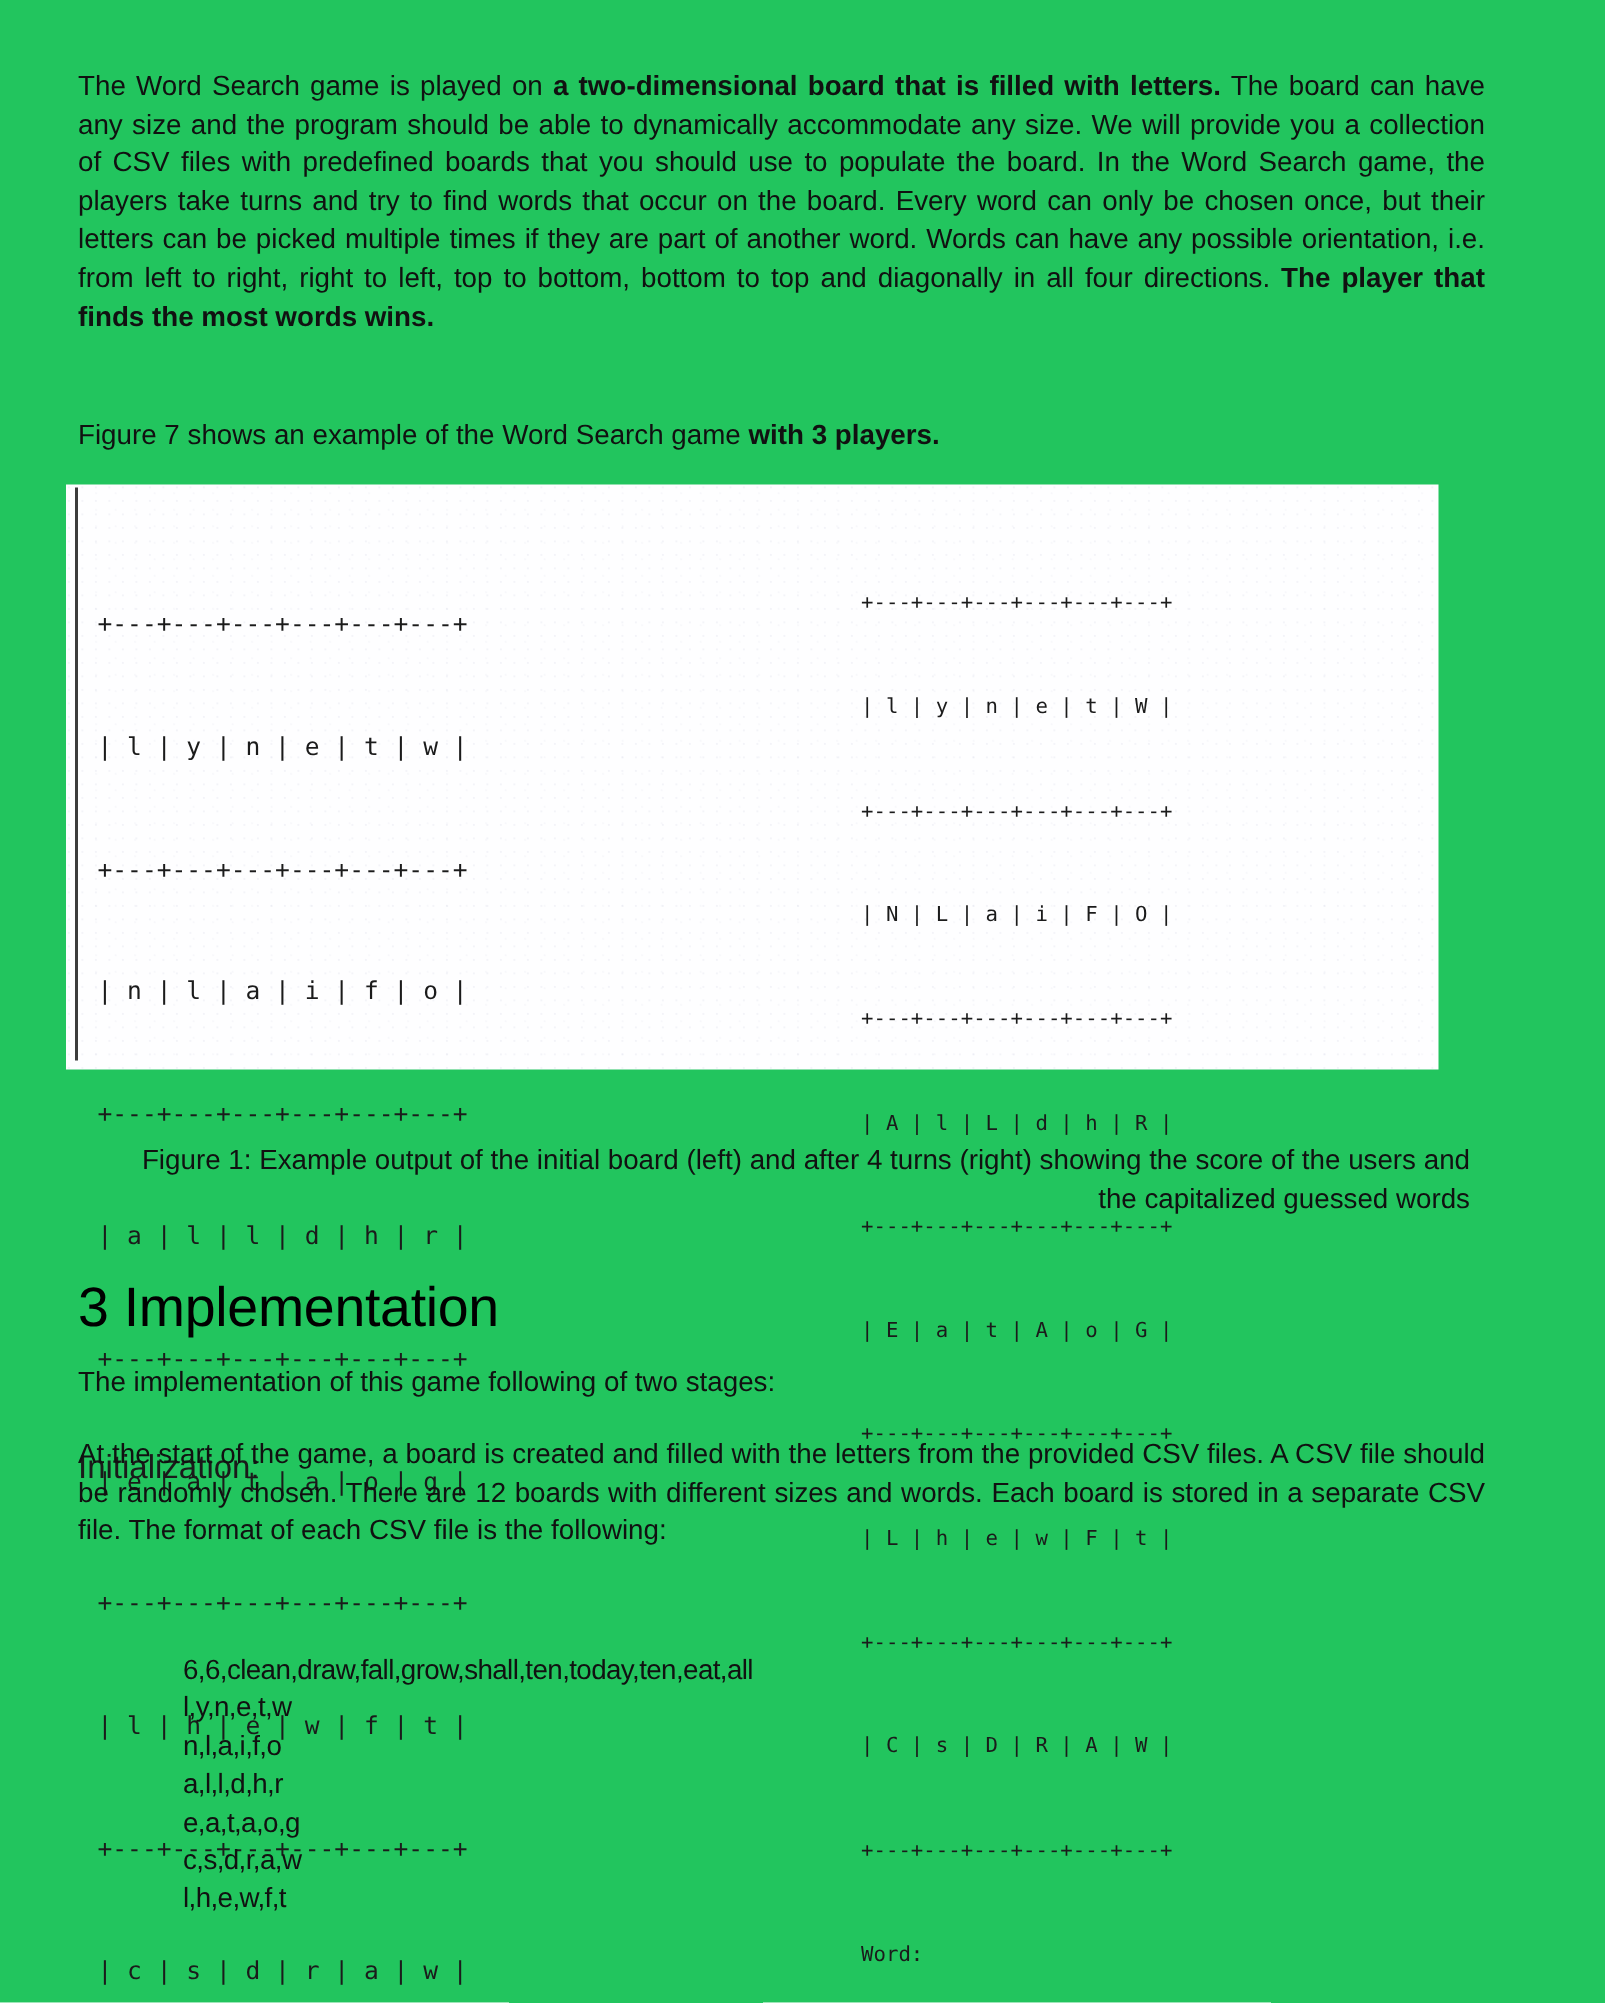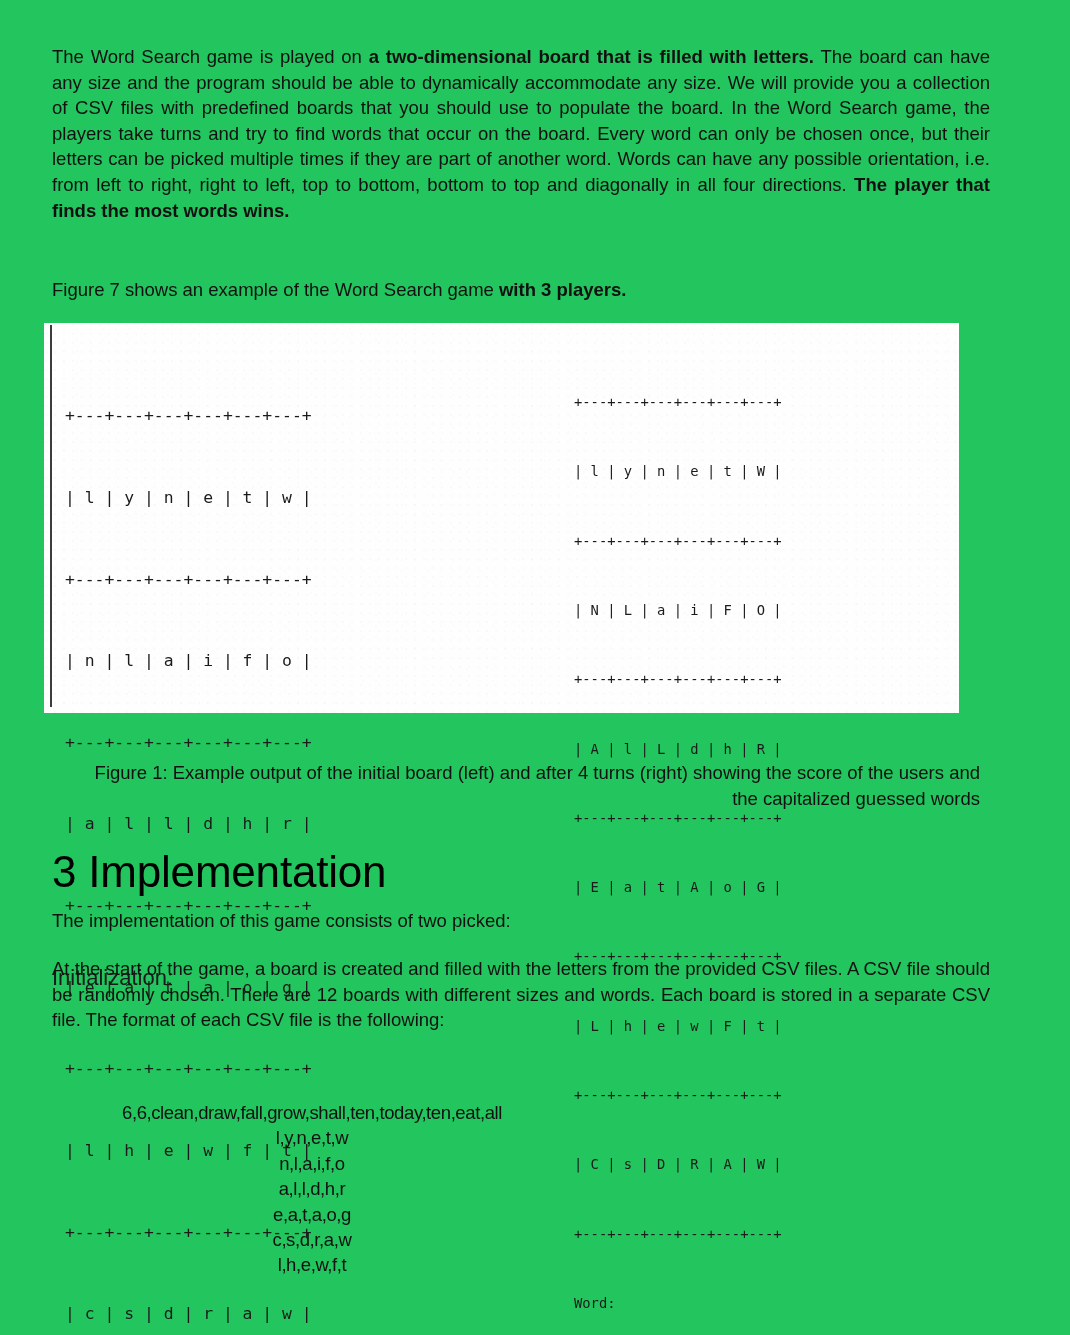--- a/index.html
+++ b/index.html
@@ -42,21 +42,21 @@
   #init-paragraph  { top: 956px; }
 
   
   .prose > span { display: inline; }
 
   
   #section-heading {
     position: absolute;
     left: 52px;
     top: 852px;
-    font-size: 44px;
+    font-size: 37px;
     font-weight: normal;
     letter-spacing: -0.2px;
     line-height: 40px;
     margin: 0;
     color: #000;
   }
   #subsection-heading {
     position: absolute;
     left: 52px;
     top: 963px;
@@ -137,21 +137,21 @@
   
   #csv-listing {
     position: absolute;
     left: 122px;
     top: 1100px;
     font-size: 18.5px;
     line-height: 25.4px;
     color: #111;
     letter-spacing: -0.4px;
   }
-  #csv-listing .csv-line { display: block; white-space: pre; text-align: center; }
+  #csv-listing .csv-line { display: block; white-space: pre; }
 </style>
 </head>
 <body>
 
 <div class="page">
 
   <div class="prose" id="intro-paragraph"><span>The Word Search game is played on </span><b>a two-dimensional board that is filled with letters.</b><span> The board can have any size and the program should be able to dynamically accommodate any size. We will provide you a collection of CSV files with predefined boards that you should use to populate the board. In the Word Search game, the players take turns and try to find words that occur on the board. Every word can only be chosen once, but their letters can be picked multiple times if they are part of another word. Words can have any possible orientation, i.e. from left to right, right to left, top to bottom, bottom to top and diagonally in all four directions. </span><b>The player that finds the most words wins.</b></div>
 
   <div class="prose" id="figure-intro"><span>Figure 7 shows an example of the Word Search game </span><b>with 3 players.</b></div>
 
@@ -192,21 +192,21 @@
     <span class="line">Word:</span>
     
     
     
   </div>
 
   <div id="figure-caption">Figure 1: Example output of the initial board (left) and after 4 turns (right) showing the score of the users and the capitalized guessed words</div>
 
   <h1 id="section-heading">3 Implementation</h1>
 
-  <div class="prose" id="impl-intro"><span>The implementation of this game consists of two picked:</span></div>
+  <div class="prose" id="impl-intro"><span>The implementation of this game following of two stages:</span></div>
 
   <h2 id="subsection-heading">Initialization:</h2>
 
   <div class="prose" id="init-paragraph"><span>At the start of the game, a board is created and filled with the letters from the provided CSV files. A CSV file should be randomly chosen. There are 12 boards with different sizes and words. Each board is stored in a separate CSV file. The format of each CSV file is the following:</span></div>
 
   <div id="csv-listing">
     <span class="csv-line">6,6,clean,draw,fall,grow,shall,ten,today,ten,eat,all</span>
     <span class="csv-line">l,y,n,e,t,w</span>
     <span class="csv-line">n,l,a,i,f,o</span>
     <span class="csv-line">a,l,l,d,h,r</span>

